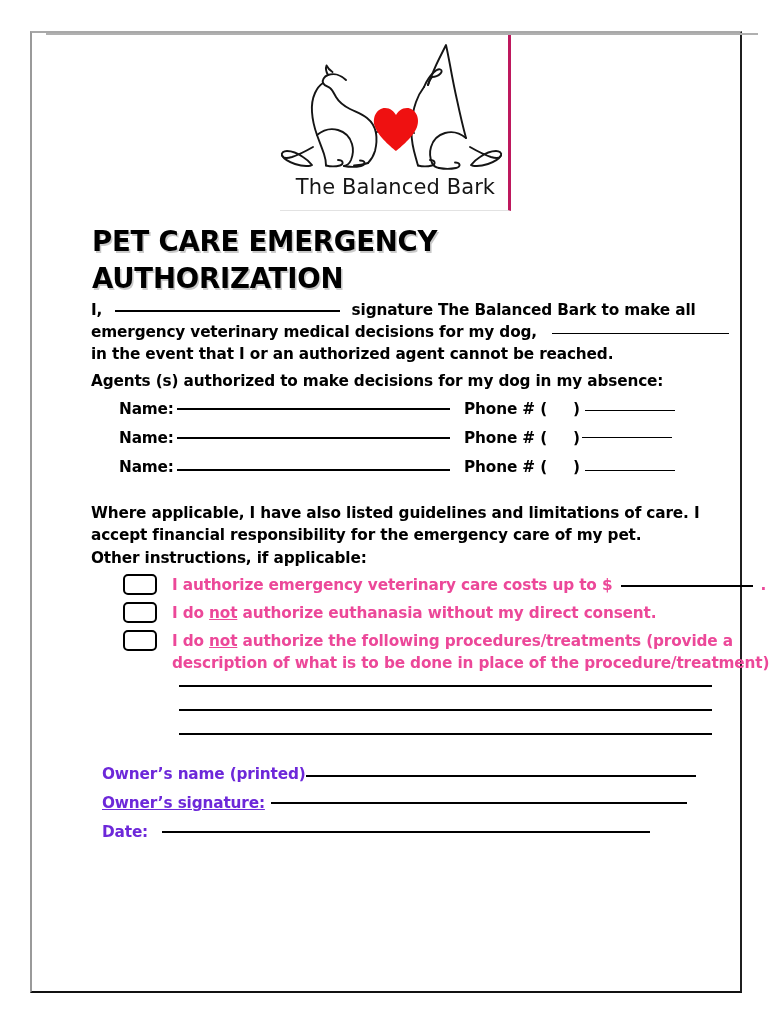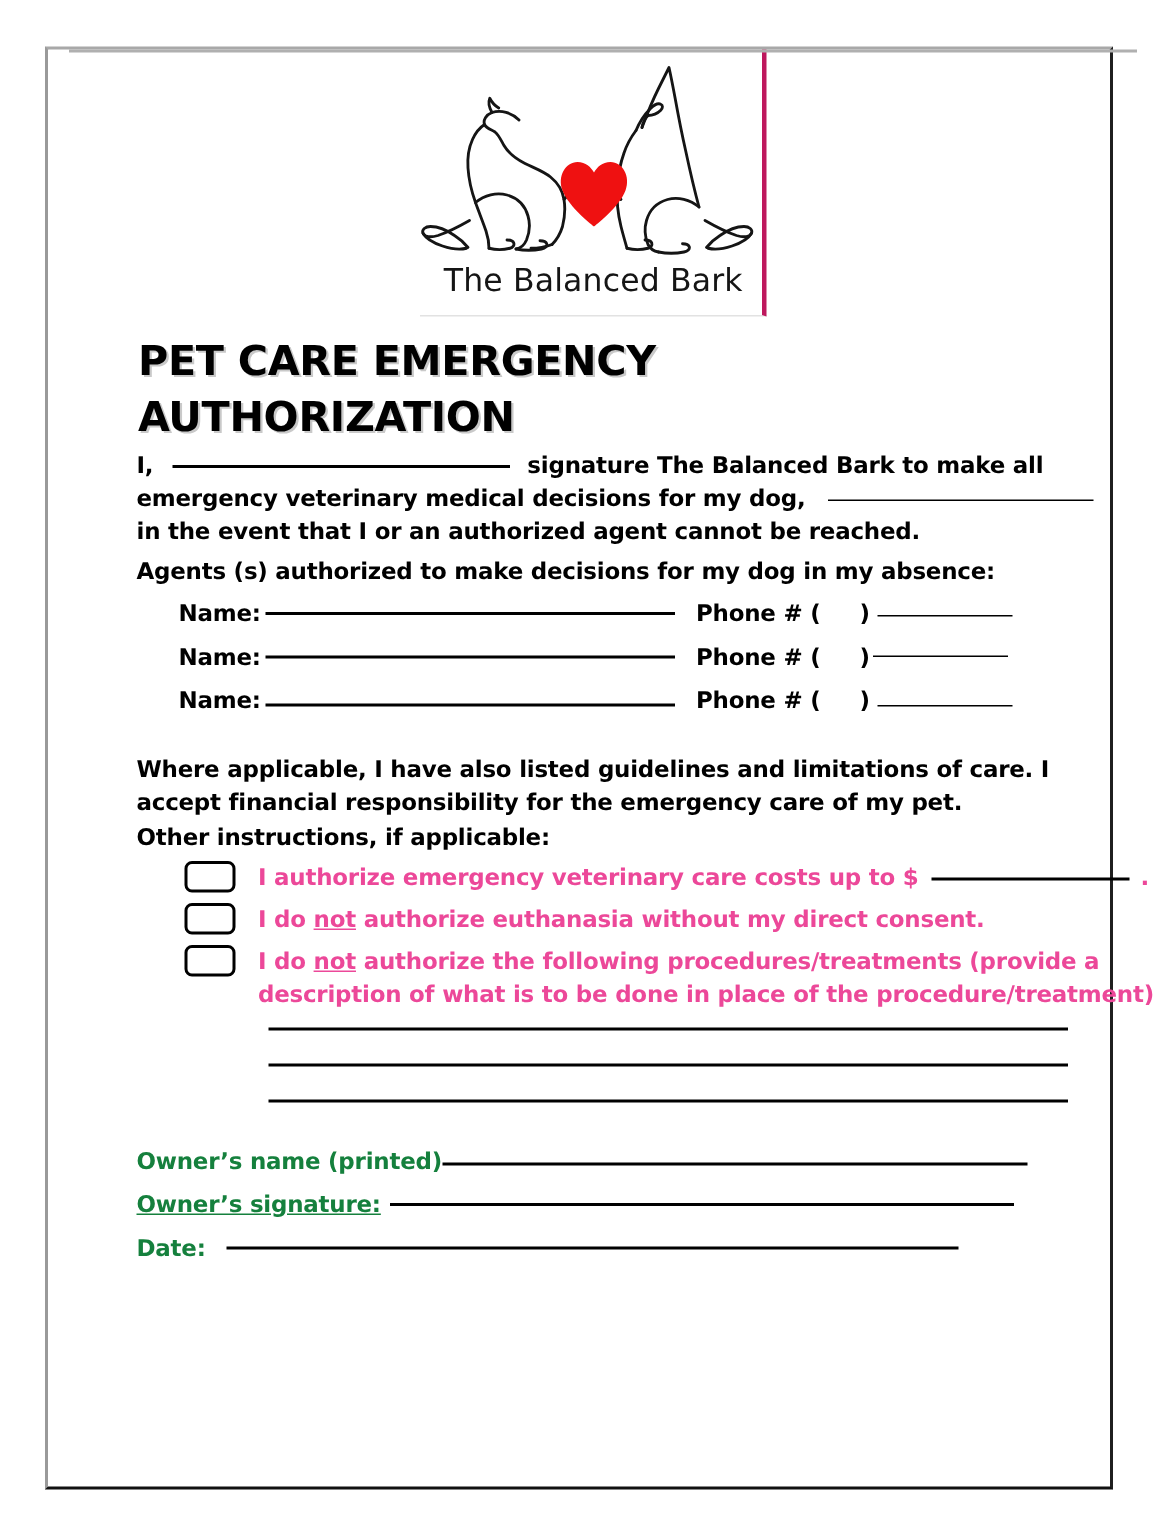--- a/index.html
+++ b/index.html
@@ -155,26 +155,26 @@
     position: absolute;
     left: 147px;
     width: 533px;
     height: 0;
     border-bottom: 2.6px solid #000;
   }
 
   
   .sig-row {
     position: absolute;
-    left: 59px;
+    left: 70px;
     font-size: 15.3px;
     font-weight: bold;
     letter-spacing: -0.15px;
     white-space: nowrap;
-    color: #15803d;
+    color: #6d28d9;
   }
 </style>
 </head>
 <body>
 
 <div id="page-sheet">
 
   <div id="logo-frame">
     <div id="logo-topline"></div>
 

